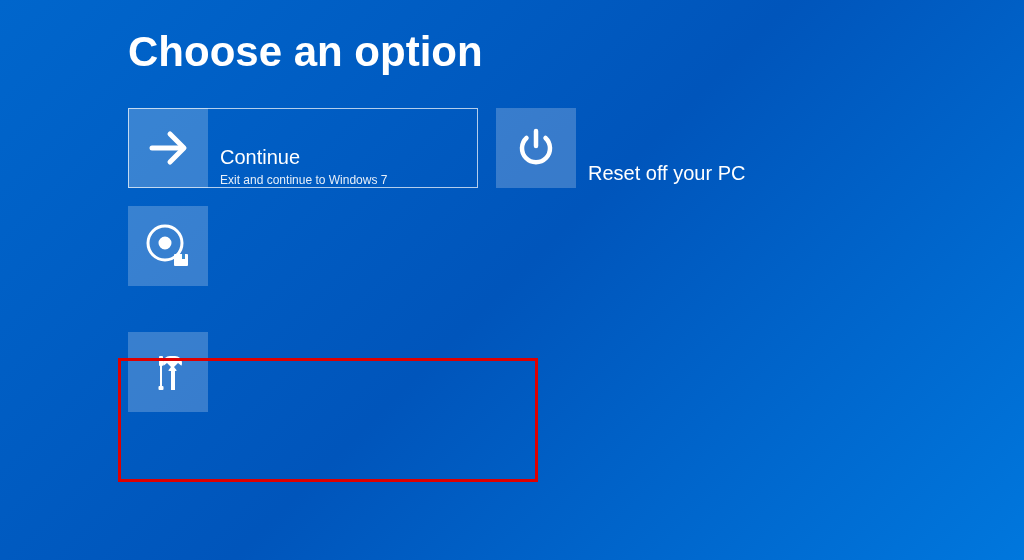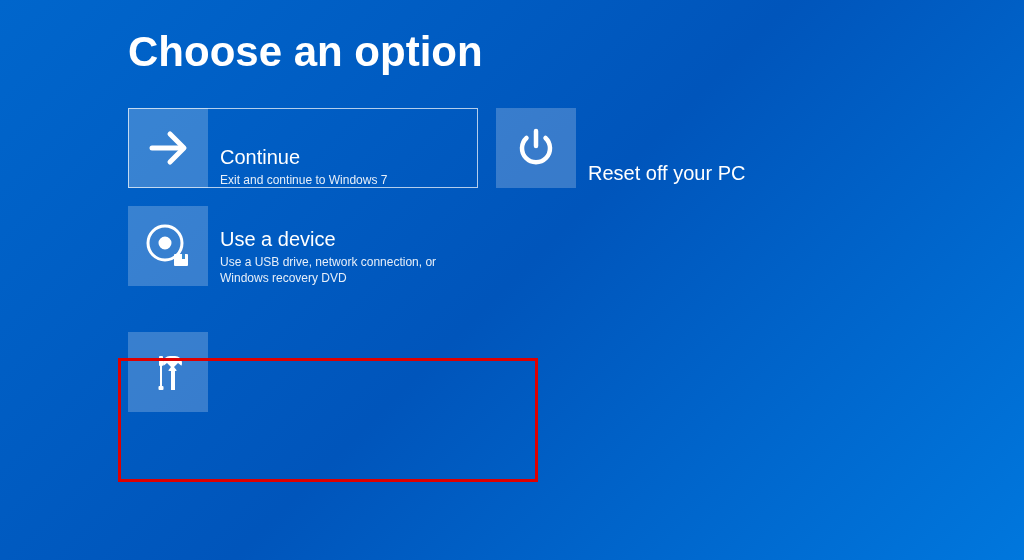--- a/index.html
+++ b/index.html
@@ -125,24 +125,20 @@
     <div class="icon-box">
       <svg width="52" height="52" viewBox="0 0 52 52">
         <g fill="none" stroke="#ffffff" stroke-width="3">
           <circle cx="23" cy="23" r="17"></circle>
           <circle cx="23" cy="23" r="5" fill="#ffffff"></circle>
         </g>
         <rect x="32" y="34" width="14" height="12" fill="#ffffff" rx="1"></rect>
         <rect x="40" y="34" width="3" height="5" fill="#3a8fd4"></rect>
       </svg>
     </div>
-    <div class="text-box">
-      <div class="option-title">Use a device</div>
-      <div class="option-desc">Use a USB drive, network connection, or Windows recovery DVD</div>
-    </div>
   </div>
 
   <div style="height: 28px;"></div>
 
   <div class="option-tile">
     <div class="icon-box">
       <svg width="48" height="48" viewBox="0 0 48 48">
         <g fill="#ffffff">
 
           <rect x="15" y="8" width="4" height="10" rx="1"></rect>

